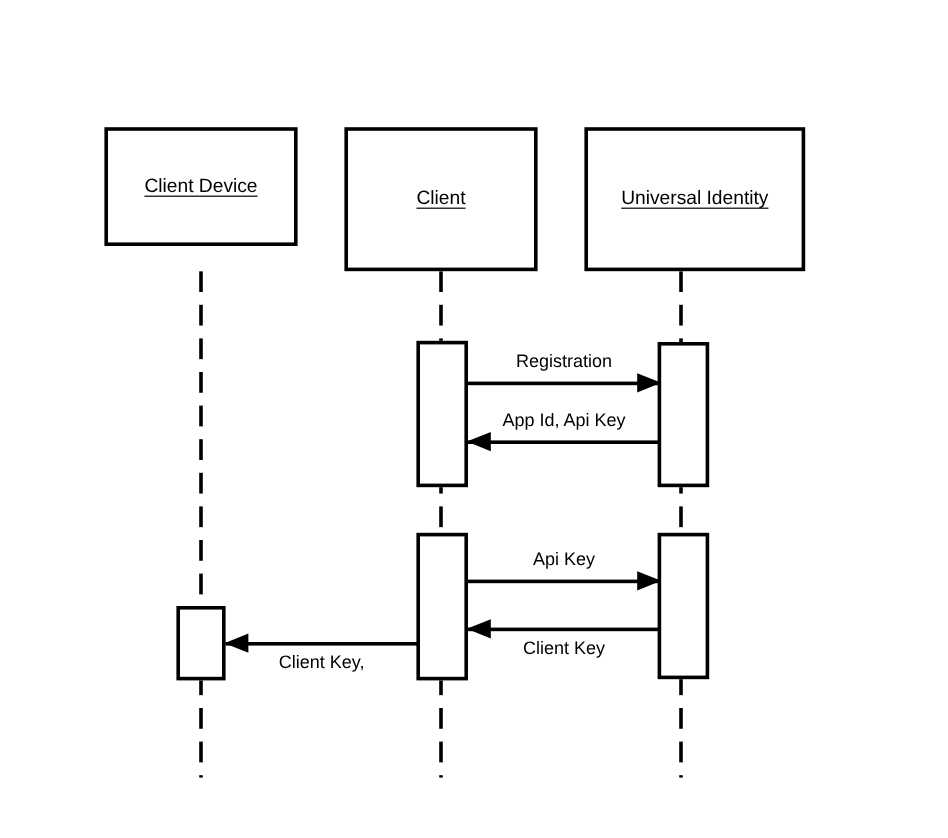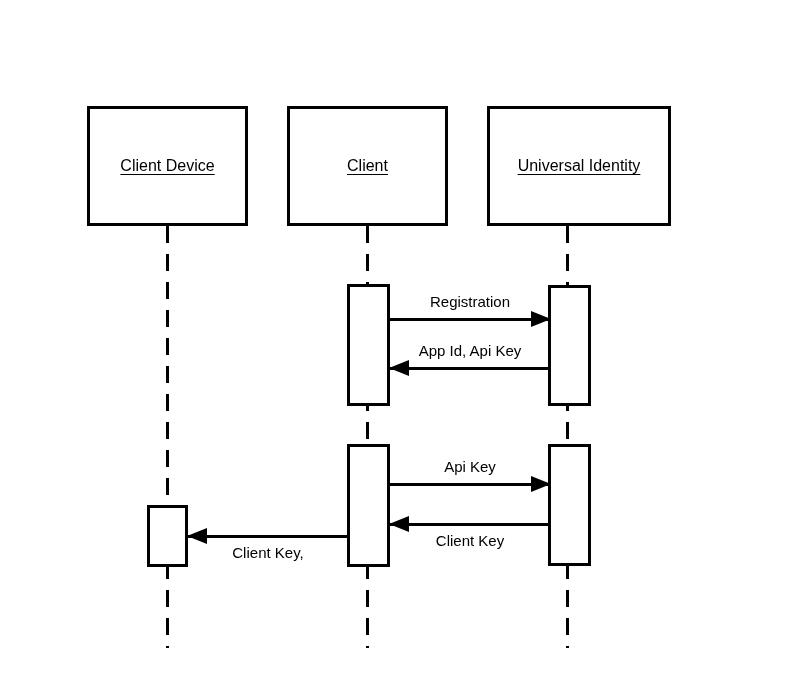--- a/index.html
+++ b/index.html
@@ -98,21 +98,21 @@
     line-height: 1;
   }
   .msg-label.pos-above { bottom: 9px; text-align: right; }
   .msg-label.pos-below { top: 10px; }
 </style>
 </head>
 <body>
 
 <div id="diagram">
 
-  <div class="lifeline-head" style="left:87px; top:106px; width:161px; height:120px;">
+  <div class="lifeline-head" style="left:87px; top:106px; width:161px; height:99px;">
     <span class="head-label">Client Device</span>
   </div>
 
   <div class="lifeline-head" style="left:287px; top:106px; width:161px; height:120px;">
     <span class="head-label">Client</span>
   </div>
 
   <div class="lifeline-head" style="left:487px; top:106px; width:184px; height:120px;">
     <span class="head-label">Universal Identity</span>
   </div>

